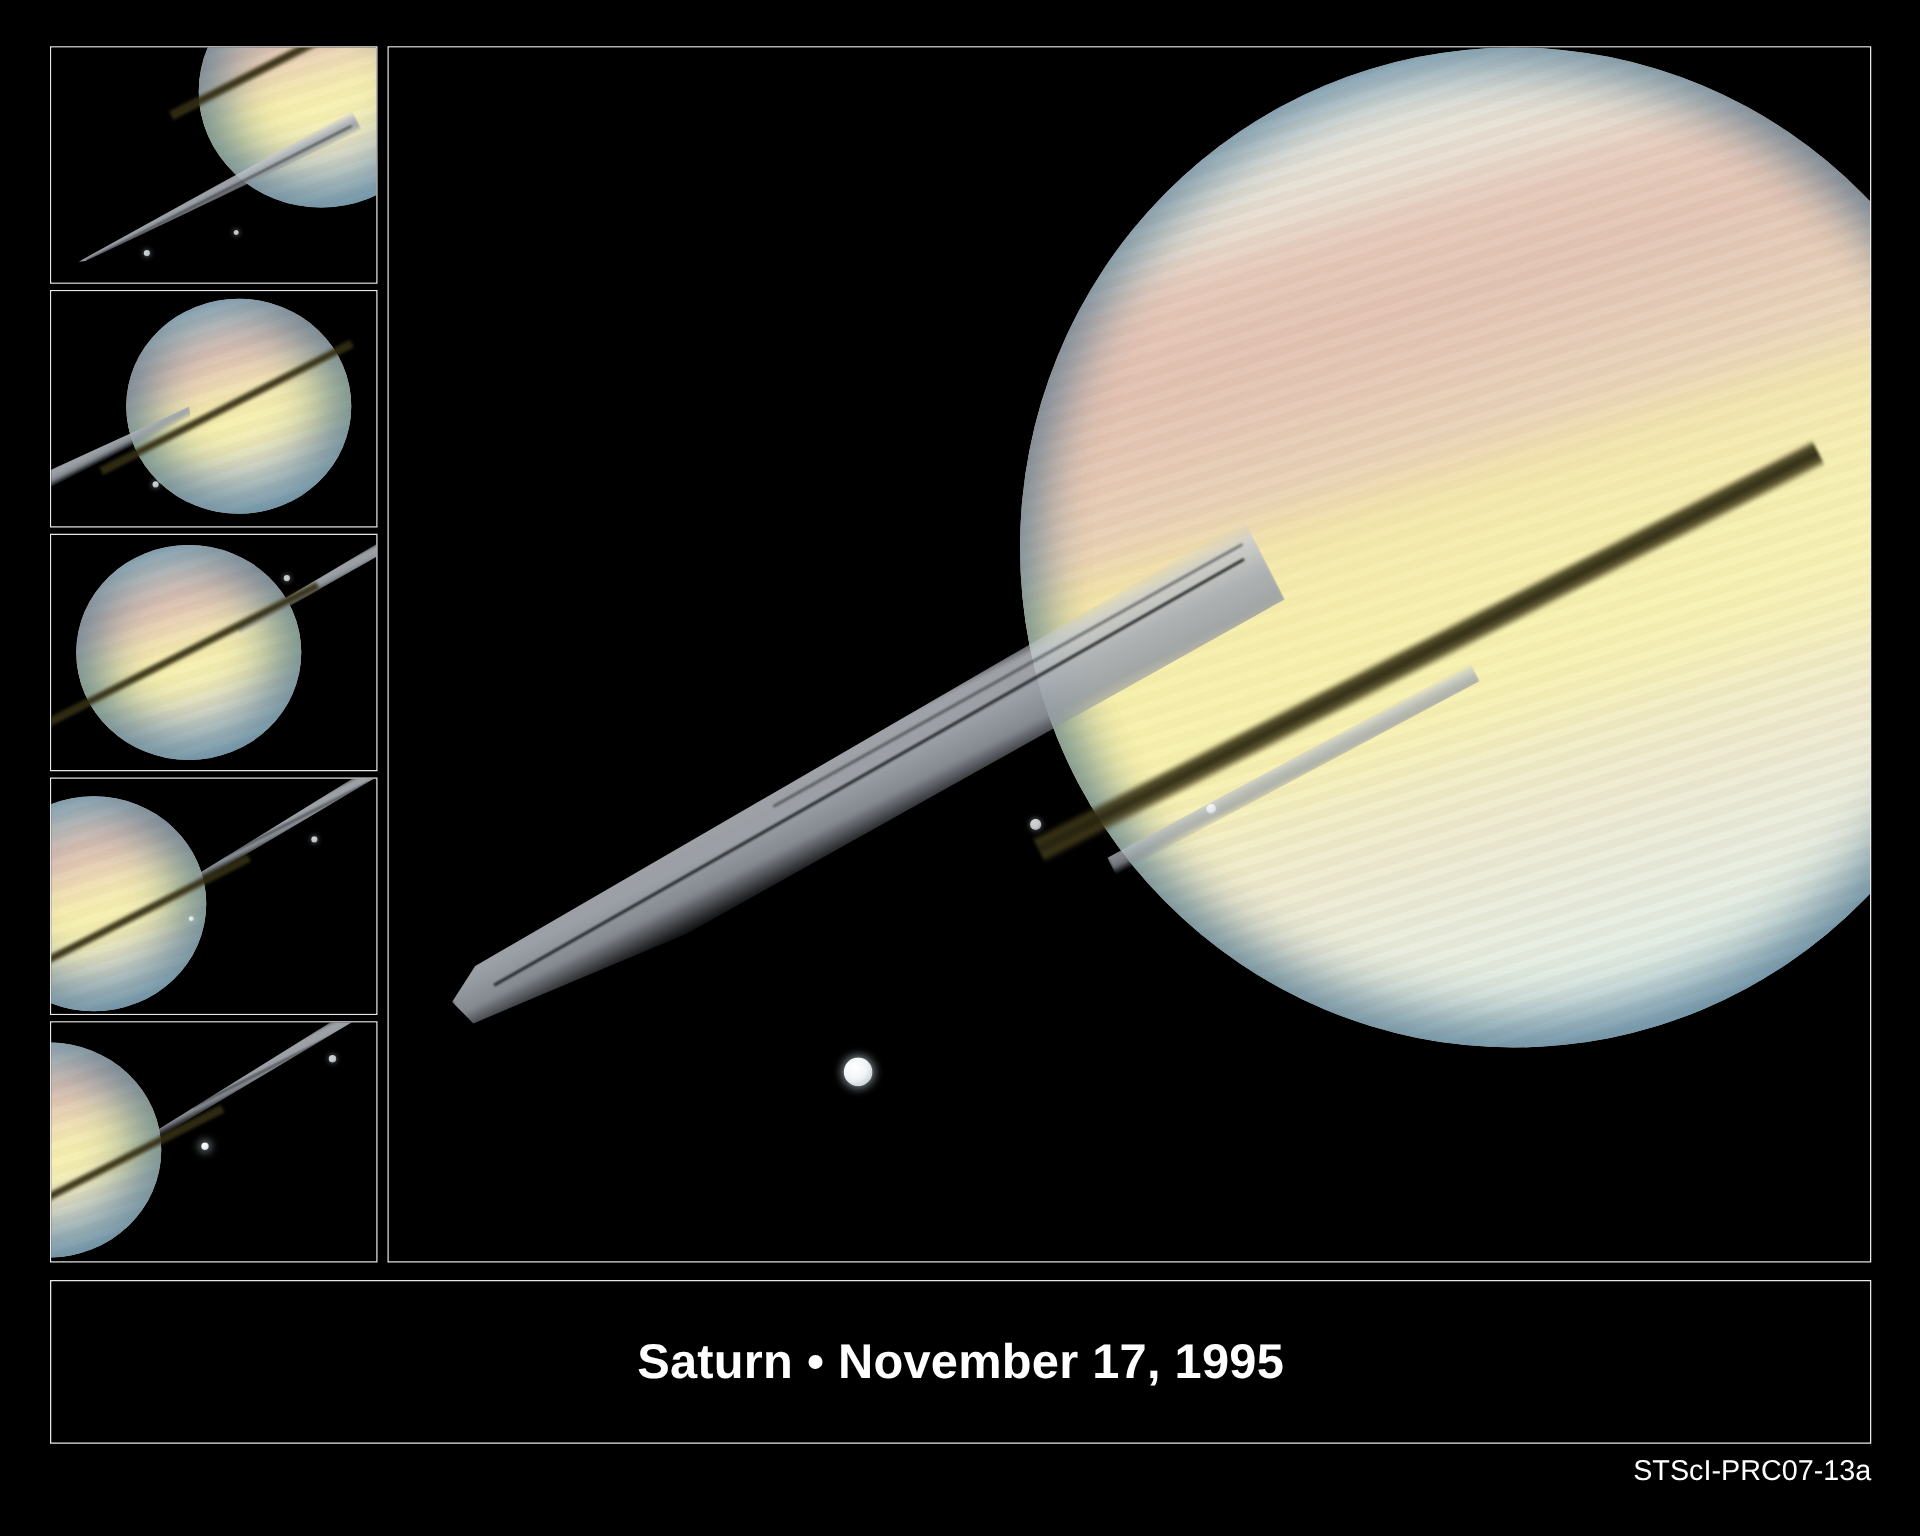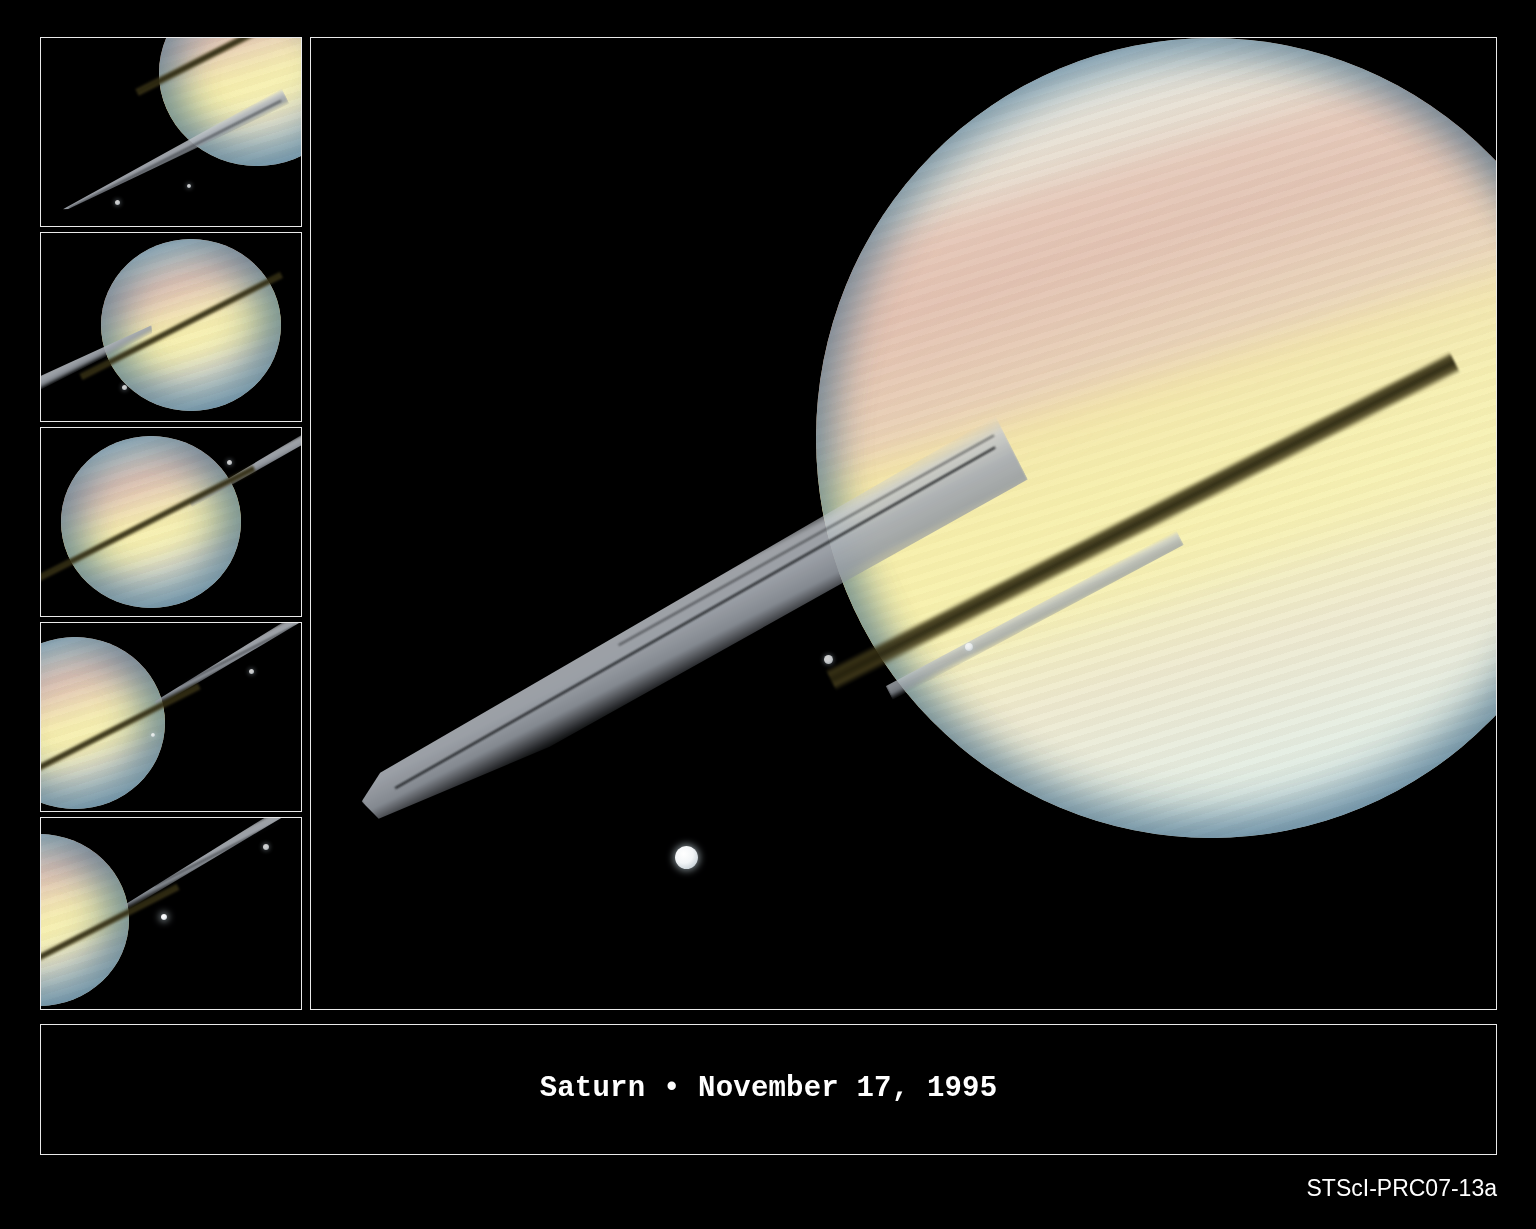--- a/index.html
+++ b/index.html
@@ -78,29 +78,29 @@
 
   .moon{position:absolute;border-radius:50%;background:
         radial-gradient(circle at 38% 34%, #ffffff 0%, #f2f5f7 45%, #c9d2d8 78%, #8c969e 100%);
         box-shadow:0 0 7px 2px rgba(210,225,235,0.55);}
   .moon.dim{opacity:.82;box-shadow:0 0 4px 1px rgba(200,215,228,0.4);}
 
   
   #caption-box{position:absolute;left:40px;top:1024px;width:1457px;height:131px;
                border:1px solid #e9e9e9;box-sizing:border-box;background:#000;
                display:flex;flex-direction:column;align-items:center;justify-content:center;}
-  #caption-title{color:#fff;font-size:29px;font-weight:bold;letter-spacing:.2px;
-                 line-height:1.12;white-space:nowrap;font-family:Liberation Mono, monospace;}
+  #caption-title{color:#fff;font-size:39px;font-weight:bold;letter-spacing:.2px;
+                 line-height:1.12;white-space:nowrap;}
   #caption-sub{color:#fff;font-size:32px;line-height:1.18;margin-top:6px;white-space:nowrap;}
   #caption-sub .ital{font-style:italic;}
 
   
   #credit-row{position:absolute;left:40px;top:1163px;width:1457px;height:34px;}
   #credit-left{position:absolute;left:0;top:0;color:#fff;font-size:23px;white-space:nowrap;}
-  #credit-right{position:absolute;right:0;top:12px;color:#fff;font-size:23px;white-space:nowrap;}
+  #credit-right{position:absolute;right:0;top:0;color:#fff;font-size:23px;white-space:nowrap;}
 </style>
 </head>
 <body>
 
 <div id="root">
 
   <div id="thumb-strip">
 
     <div class="thumb-panel tp0">
       <div class="thumb-inner">

